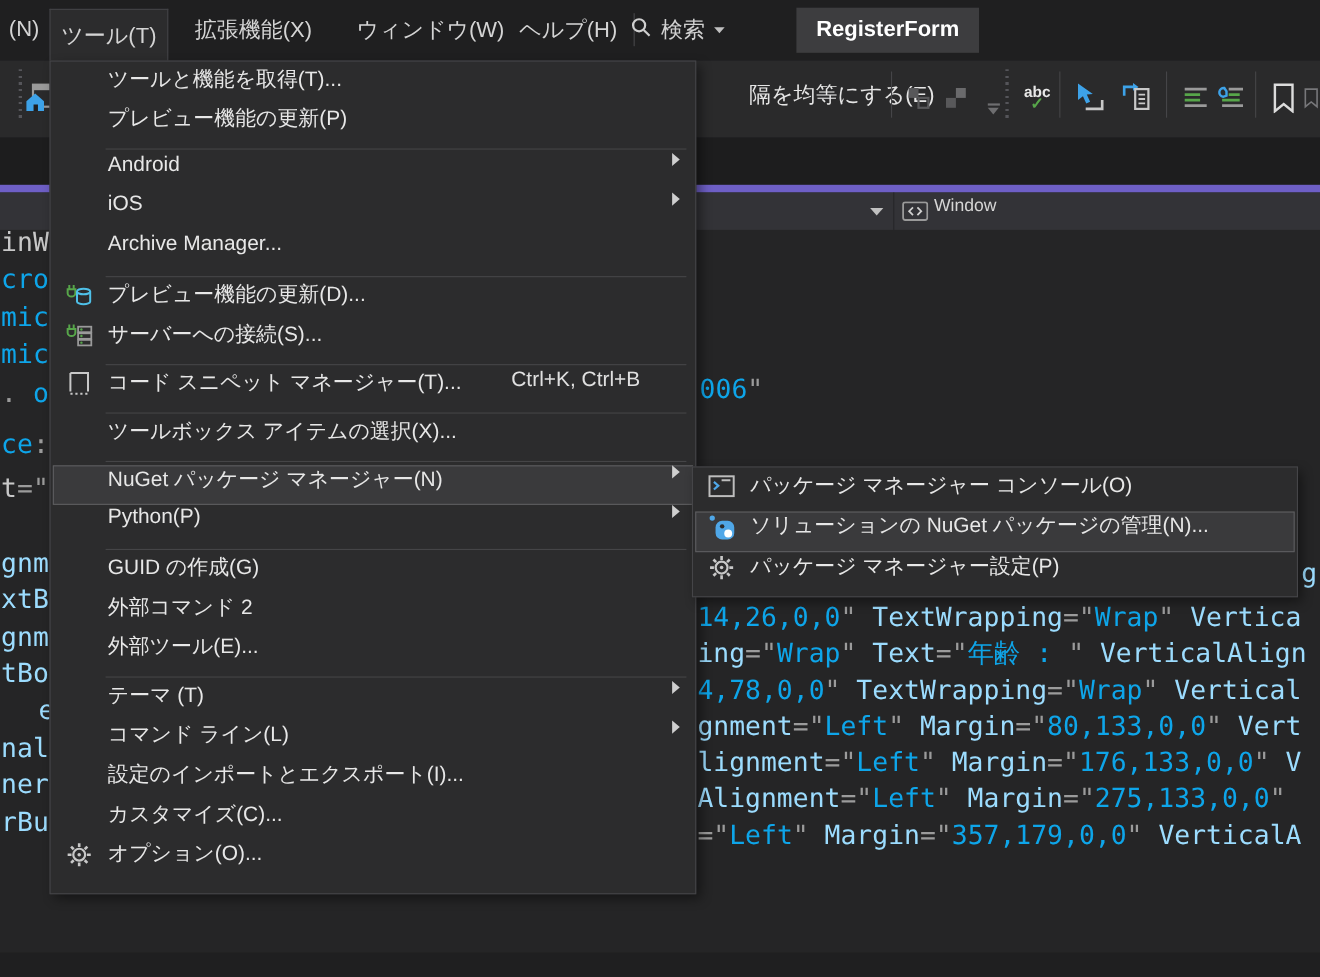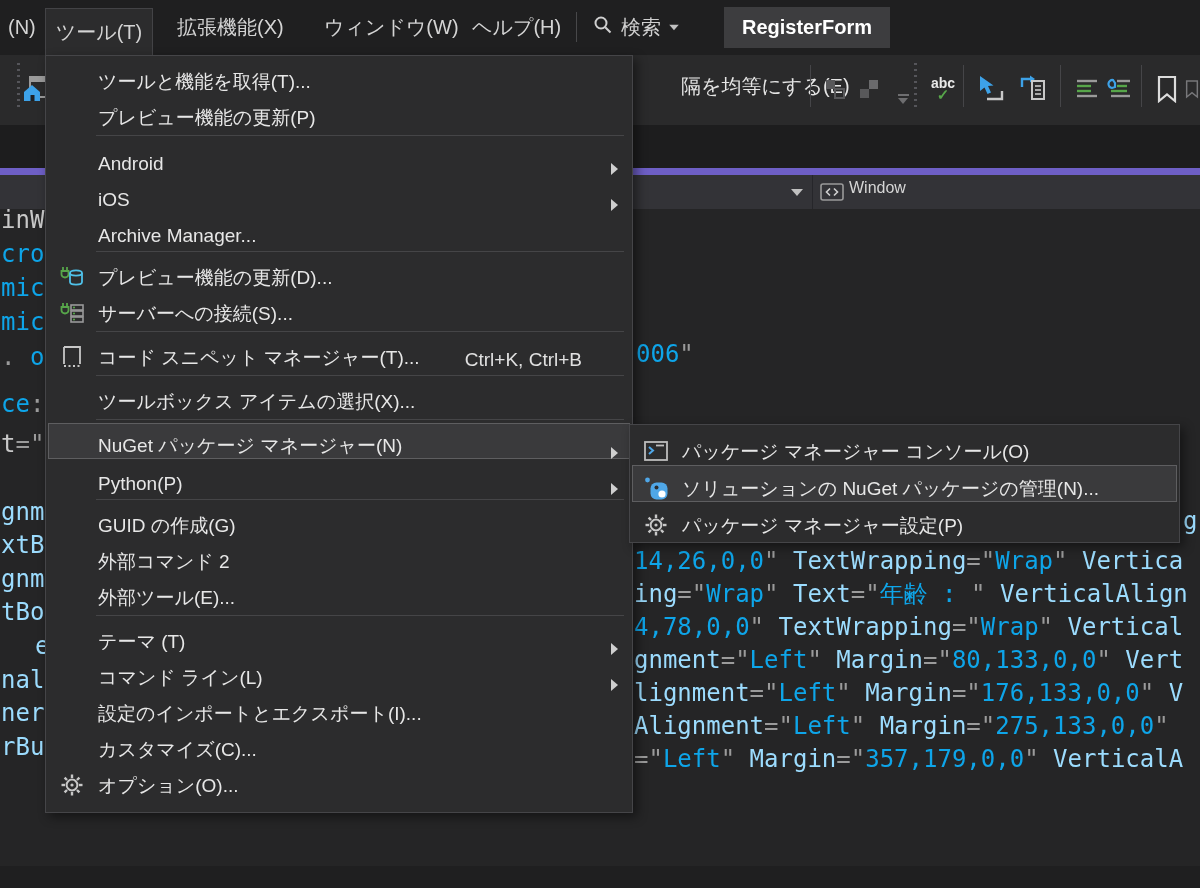--- a/index.html
+++ b/index.html
@@ -19,21 +19,21 @@
   .menubar-item.active{
     top:8px;height:46px;background:#2c2c2d;
     border:1px solid #434346;border-bottom:none;
   }
   .vsep-small{position:absolute;width:1px;background:#48484a;}
   .doc-tab{
     position:absolute;left:724px;top:7px;width:166px;height:41px;background:#3d3d3f;
     display:flex;align-items:center;justify-content:center;
     color:#ffffff;font-size:20px;font-weight:bold;
   }
-  .search-wrap{position:absolute;left:592px;top:0;height:55px;display:flex;align-items:center;gap:7px;color:#d0d0d0;font-size:20px;}
+  .search-wrap{position:absolute;left:572px;top:0;height:55px;display:flex;align-items:center;gap:7px;color:#d0d0d0;font-size:20px;}
   .caret-down{width:0;height:0;border-left:6px solid transparent;border-right:6px solid transparent;border-top:7px solid #c0c0c0;}
 
   
   .toolbar{left:0;top:55px;width:1200px;height:70px;background:#2a2a2b;z-index:1;}
   .dark-band{left:0;top:125px;width:1200px;height:44px;background:#1d1d1e;z-index:1;}
   .purple-line{left:0;top:168px;width:1200px;height:7px;background:#6e5fc6;z-index:2;}
   .tb-sep{position:absolute;top:10px;width:1px;height:42px;background:#454548;}
   .tb-grip{position:absolute;width:3px;height:46px;top:8px;
     background:repeating-linear-gradient(to bottom,#55555a 0 2px,transparent 2px 6px);}
   .tb-label{position:absolute;color:#e5e5e5;font-size:20px;top:18px;white-space:nowrap;padding-left:48px;}
@@ -68,21 +68,21 @@
 
   
   .menu-panel{
     position:absolute;background:#2c2c2d;border:1px solid #454548;
     box-shadow:4px 4px 10px rgba(0,0,0,.45);box-sizing:border-box;
     padding:3px 2px;z-index:10;
   }
   #tools-menu{left:45px;top:55px;width:588px;height:758px;}
   #nuget-submenu{left:629px;top:424px;width:551px;z-index:12;}
   .menu-row{
-    position:relative;height:36px;display:flex;align-items:flex-end;
+    position:relative;height:36px;display:flex;align-items:flex-start;
     color:#e7e7e7;font-size:19px;white-space:nowrap;
   }
   #nuget-submenu .menu-row{height:37px;}
   .menu-row .mi-label{margin-left:50px;}
   .menu-row.hl{background:#3a3a3c;outline:1px solid #5e5e60;outline-offset:-1px;}
   .menu-row .mi-shortcut{position:absolute;right:48px;color:#e0e0e0;}
   .menu-row .mi-arrow{
     position:absolute;right:12px;width:0;height:0;
     border-top:6px solid transparent;border-bottom:6px solid transparent;
     border-left:7px solid #cfcfcf;

